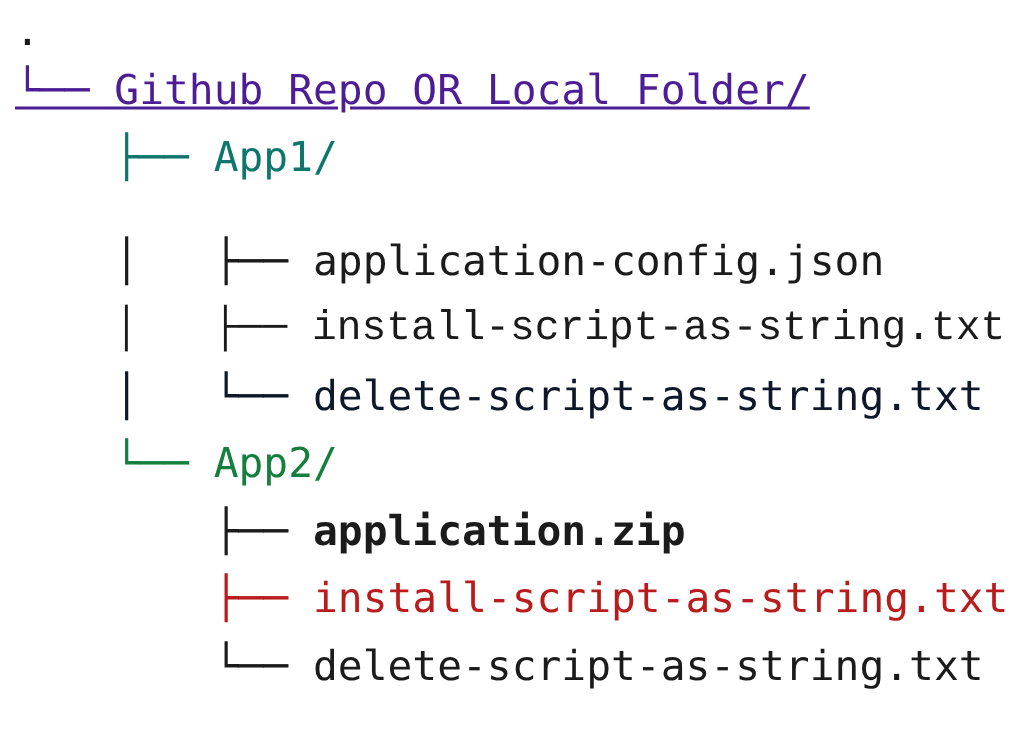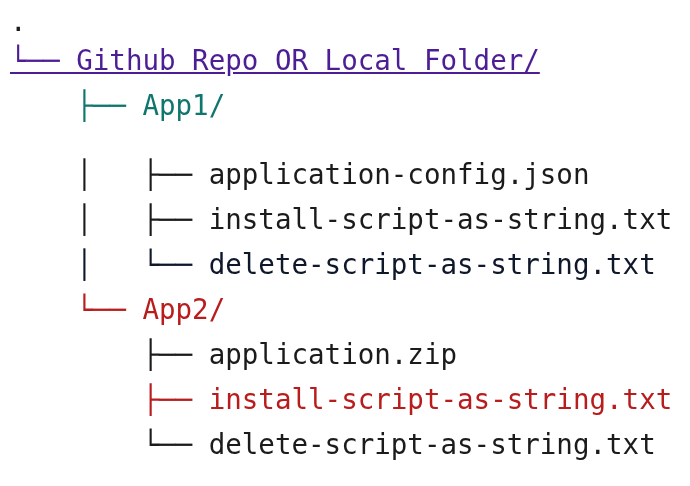--- a/index.html
+++ b/index.html
@@ -46,25 +46,25 @@
 
   <pre class="tree-line root-dot" style="color: rgb(27, 27, 27);">.</pre>
 
   <pre class="tree-line" style="color: #4c1d95; text-decoration: underline;">└── Github Repo OR Local Folder/</pre>
 
   <pre class="tree-line" style="color: #0f766e;">    ├── App1/</pre>
 
 
   <pre class="tree-line" style="color: rgb(27, 27, 27); margin-top: 24px;">    │   ├── application-config.json</pre>
 
-  <pre class="tree-line" style="color: rgb(27, 27, 27);">    │   ├── install-script-as-string.txt</pre>
+  <pre class="tree-line" style="color: rgb(27, 27, 27); font-family: Liberation Mono, monospace;">    │   ├── install-script-as-string.txt</pre>
 
   <pre class="tree-line" style="color: #0f172a;">    │   └── delete-script-as-string.txt</pre>
 
-  <pre class="tree-line" style="color: #b91c1c;">    └── App2/</pre>
+  <pre class="tree-line" style="color: #15803d;">    └── App2/</pre>
 
-  <pre class="tree-line" style="color: rgb(27, 27, 27);">        ├── application.zip</pre>
+  <pre class="tree-line" style="color: rgb(27, 27, 27); font-weight: bold;">        ├── application.zip</pre>
 
   <pre class="tree-line" style="color: #b91c1c;">        ├── install-script-as-string.txt</pre>
 
   <pre class="tree-line" style="color: rgb(27, 27, 27);">        └── delete-script-as-string.txt</pre>
 
 </div>
 
 </body></html>

